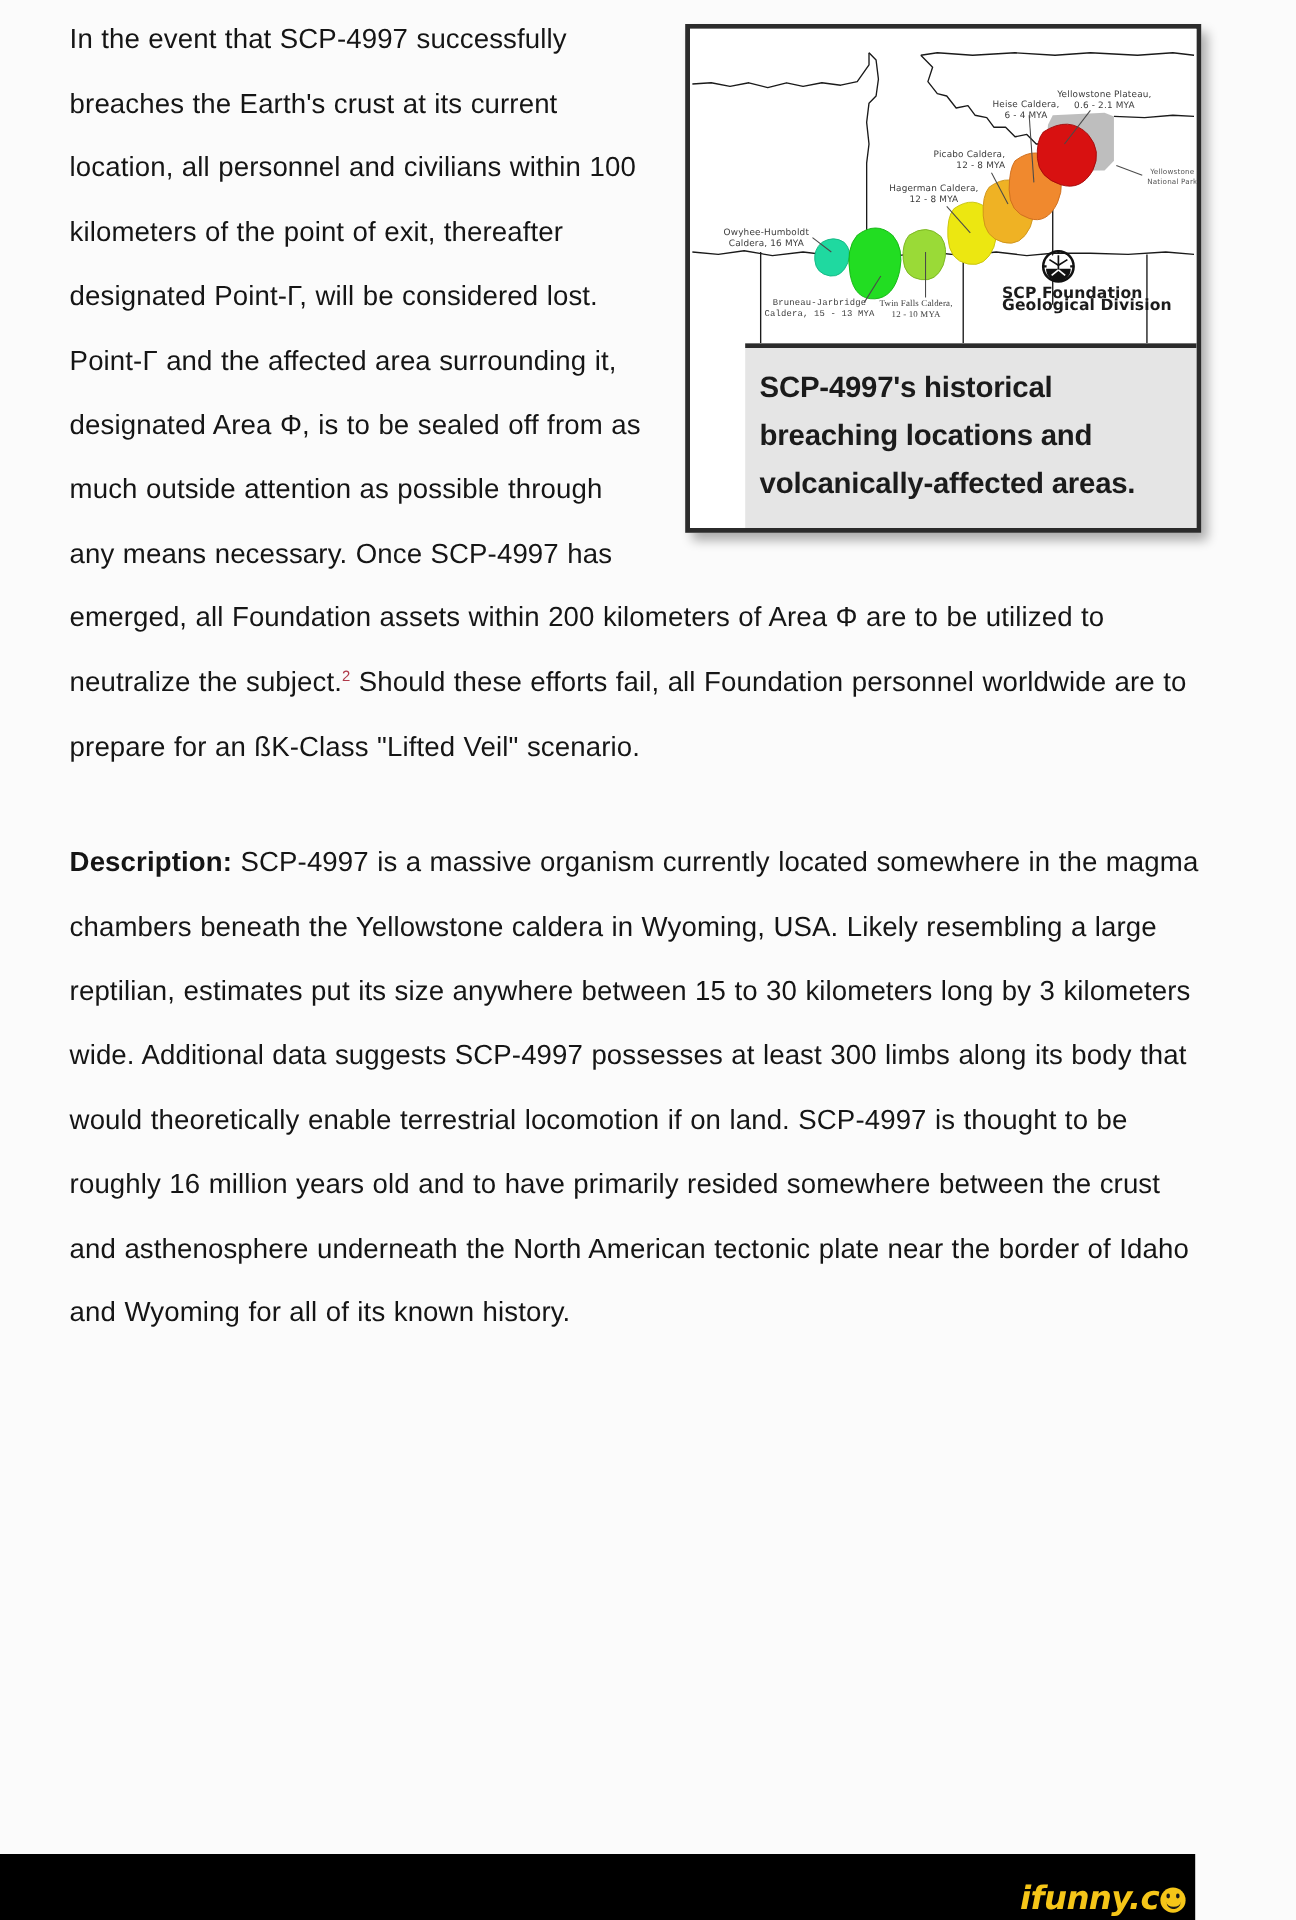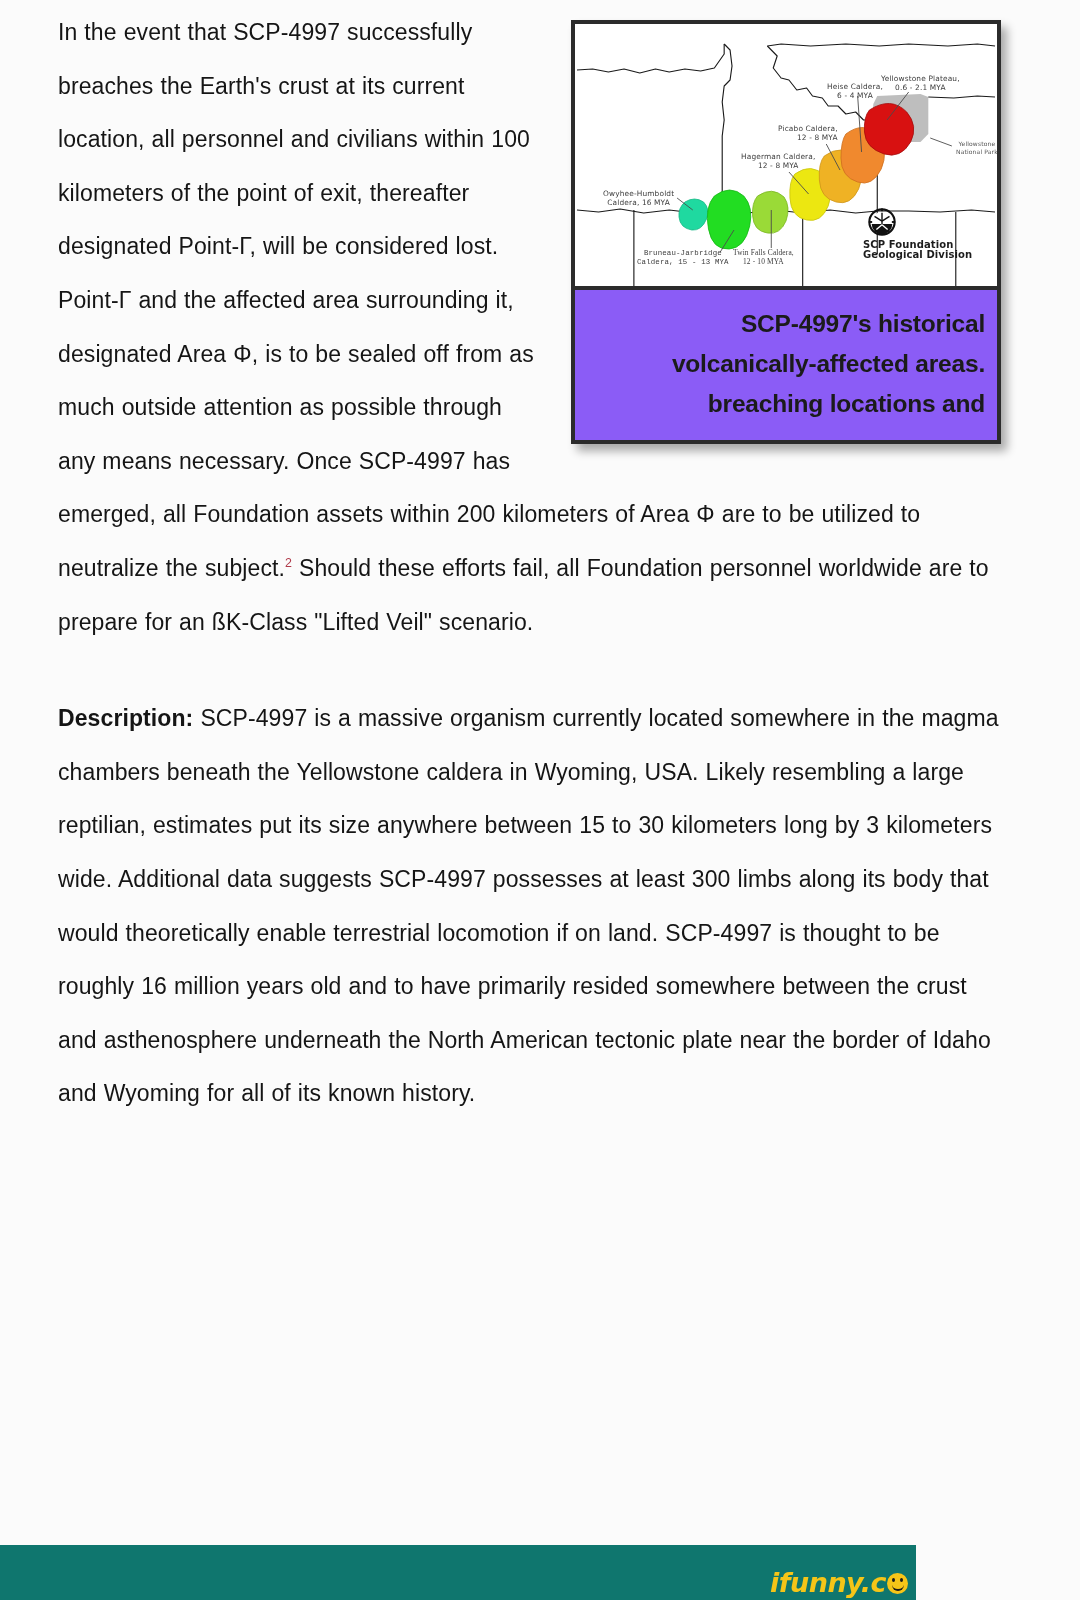--- a/index.html
+++ b/index.html
@@ -56,23 +56,24 @@
   }
   .map{
     position:relative;
     height:262px;
     background:#ffffff;
     overflow:hidden;
   }
   .map svg{display:block;width:100%;height:100%;}
   .capbox{
     border-top:4px solid #2b2b2b;
-    background:#8b5cf6;
+    background:#e5e5e5;
     padding:14px 12px 16px 12px;
-    text-align:right;
+    text-align:left;
+    margin-left:46px;
   }
   .capline{
     font-size:24.5px;
     font-weight:700;
     line-height:40px;
     color:#1b1b1b;
     letter-spacing:-0.2px;
   }
   
   .mlabel{
@@ -82,38 +83,37 @@
     line-height:9.4px;
     color:#3c3c3c;
     text-align:center;
     white-space:nowrap;
     letter-spacing:0.15px;
   }
   .mlabel.tiny{font-size:6px;line-height:7.6px;color:#555;}
   .logo-text{
     position:absolute;
     font-family:"DejaVu Sans",sans-serif;
-    font-size:10px;
+    font-size:13px;
     line-height:10px;
     font-weight:700;
     color:#1c1c1c;
     white-space:nowrap;
     letter-spacing:0.1px;
-    margin-left:28px;
   }
   .scplogo{
     position:absolute;
     width:30px;height:30px;
   }
   
   .bottombar{
     position:absolute;
     left:0;bottom:0;
-    width:916px;height:55px;
-    background:#0f766e;
+    width:996px;height:55px;
+    background:#000000;
   }
   .wm{
     position:absolute;
     right:8px;bottom:4px;
     font-family:"DejaVu Sans",sans-serif;
     font-size:27px;
     font-weight:800;
     font-style:italic;
     color:#f5c518;
     letter-spacing:-0.5px;
@@ -242,22 +242,22 @@
               <line x1="4" y1="32" x2="11" y2="32" stroke="#111" stroke-width="4"></line>
               <line x1="53" y1="32" x2="60" y2="32" stroke="#111" stroke-width="4"></line>
               <line x1="32" y1="3" x2="32" y2="9" stroke="#111" stroke-width="4"></line>
             </svg>
           </div>
           <div class="logo-text" style="left:260px;top:216px;width:96px;">SCP Foundation<br>Geological Division</div>
         </div>
 
         <div class="capbox">
           <div class="capline">SCP-4997's historical</div>
+          <div class="capline">breaching locations and</div>
           <div class="capline">volcanically-affected areas.</div>
-          <div class="capline">breaching locations and</div>
         </div>
       </div>
     </div>
 
     <p class="para"><span>In the event that SCP-4997 successfully breaches the Earth's crust at its current location, all personnel and civilians within 100 kilometers of the point of exit, thereafter designated Point-Γ, will be considered lost. Point-Γ and the affected area surrounding it, designated Area Φ, is to be sealed off from as much outside attention as possible through any means necessary. Once SCP-4997 has emerged, all Foundation assets within 200 kilometers of Area Φ are to be utilized to neutralize the subject.</span><sup class="fn">2</sup><span> Should these efforts fail, all Foundation personnel worldwide are to prepare for an ßK-Class "Lifted Veil" scenario.</span></p>
 
     <p class="para" style="margin-top:43px;"><b>Description:</b><span> SCP-4997 is a massive organism currently located somewhere in the magma chambers beneath the Yellowstone caldera in Wyoming, USA. Likely resembling a large reptilian, estimates put its size anywhere between 15 to 30 kilometers long by 3 kilometers wide. Additional data suggests SCP-4997 possesses at least 300 limbs along its body that would theoretically enable terrestrial locomotion if on land. SCP-4997 is thought to be roughly 16 million years old and to have primarily resided somewhere between the crust and asthenosphere underneath the North American tectonic plate near the border of Idaho and Wyoming for all of its known history.</span></p>
 
   </div>
 

